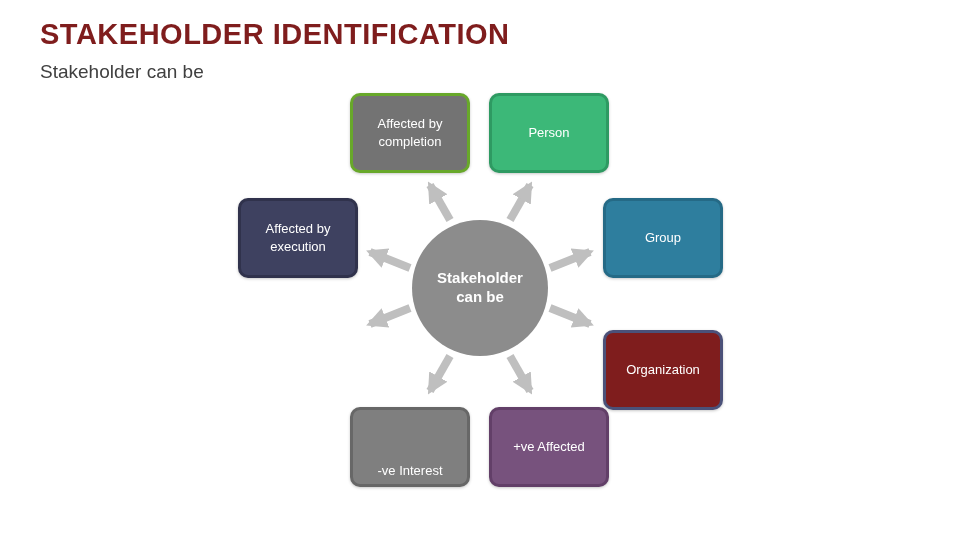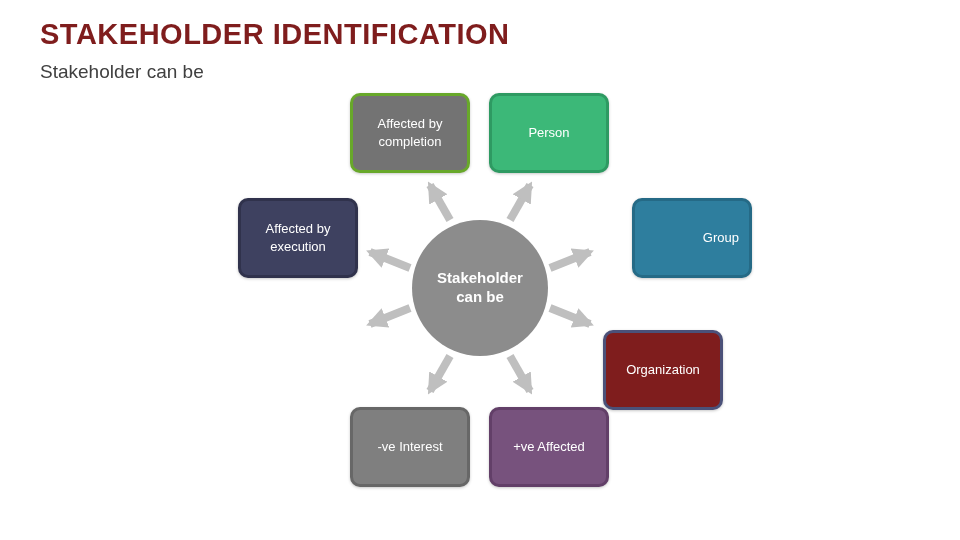--- a/index.html
+++ b/index.html
@@ -72,24 +72,24 @@
     justify-content: center;
     text-align: center;
     color: #ffffff;
     font-size: 13px;
     line-height: 1.35;
     padding: 4px 10px;
     box-shadow: 0 1px 3px rgba(0,0,0,0.22);
   }
   .node-affected-completion { left: 350px; top: 93px; }
   .node-person              { left: 489px; top: 93px; }
-  .node-group               { left: 632px; top: 198px; justify-content: flex-end; }
+  .node-group               { left: 603px; top: 198px; }
   .node-organization        { left: 603px; top: 302px; }
   .node-pve                 { left: 489px; top: 407px; }
-  .node-nve                 { left: 350px; top: 407px; }
+  .node-nve                 { left: 350px; top: 407px; align-items: flex-end; }
   .node-involved            { left: 238px; top: 302px; }
   .node-affected-execution  { left: 238px; top: 198px; }
 </style>
 </head>
 <body>
 
 <div class="slide">
 
   <div class="slide-title">STAKEHOLDER IDENTIFICATION</div>
   <div class="slide-subtitle">Stakeholder can be</div>

